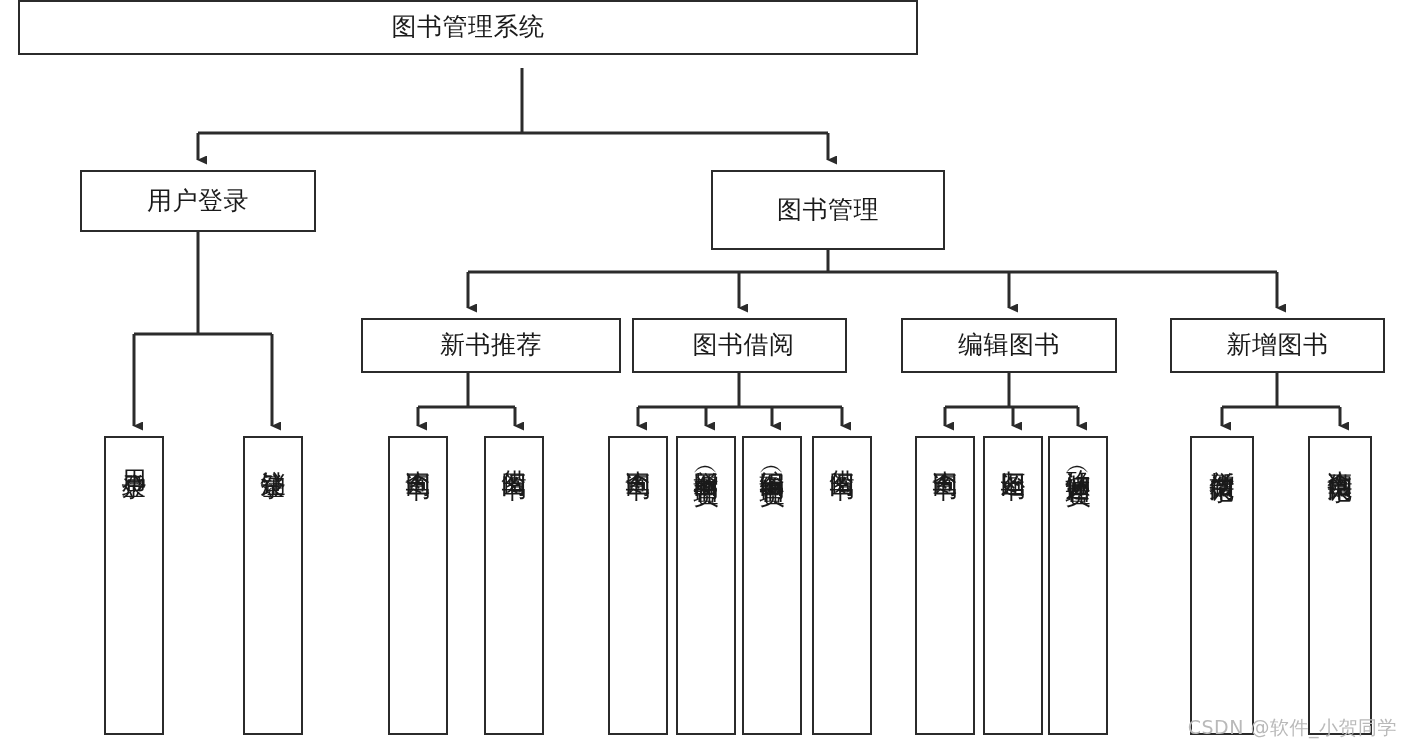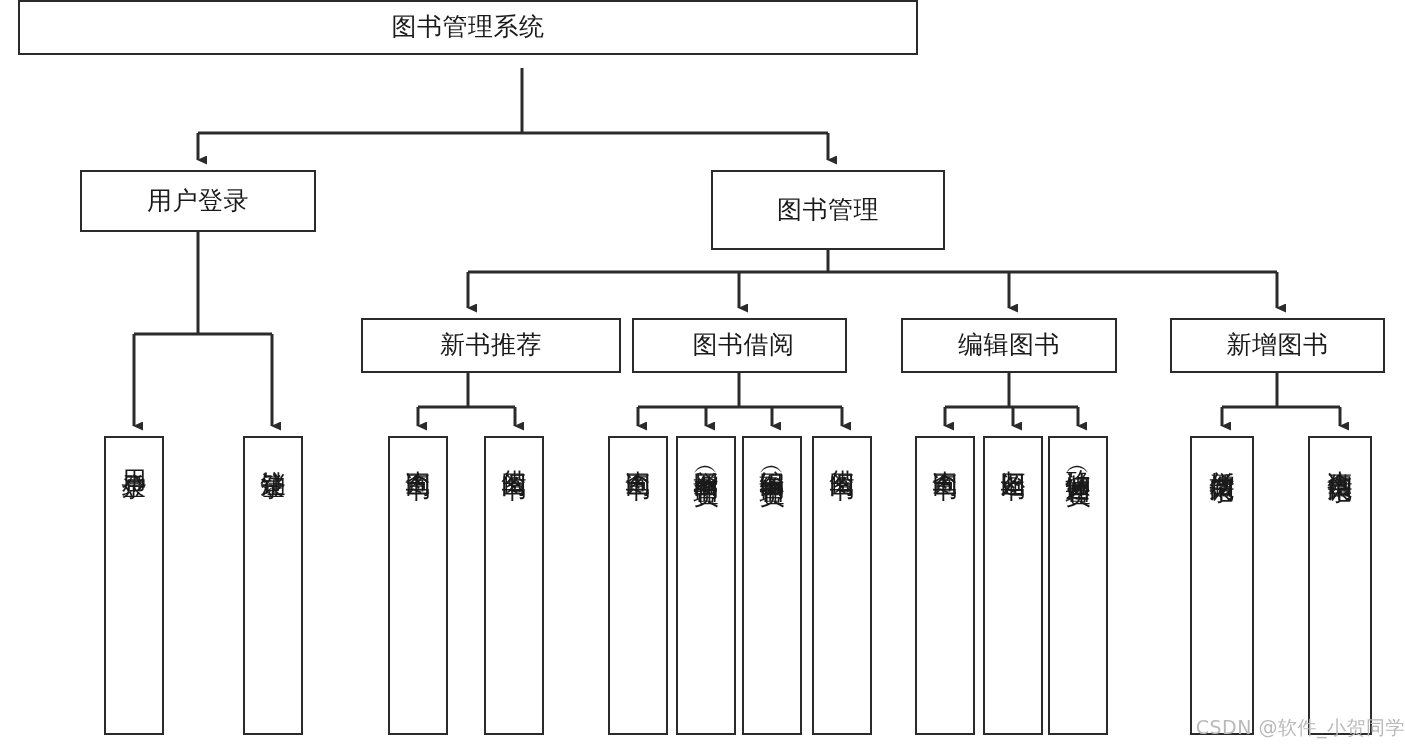--- a/index.html
+++ b/index.html
@@ -57,21 +57,21 @@
   .node.vertical .node-label {
     writing-mode: vertical-rl;
     text-orientation: upright;
     font-size: 25px;
     line-height: 1.0;
     letter-spacing: 2px;
     white-space: nowrap;
   }
   #watermark {
     position: absolute;
-    right: 0;
+    right: 8px;
     bottom: 6px;
     font-size: 19px;
     color: #b9b9b9;
     letter-spacing: 0.5px;
     white-space: nowrap;
     font-family: "DejaVu Sans", "Liberation Sans", sans-serif;
   }
 </style>
 </head>
 <body>

